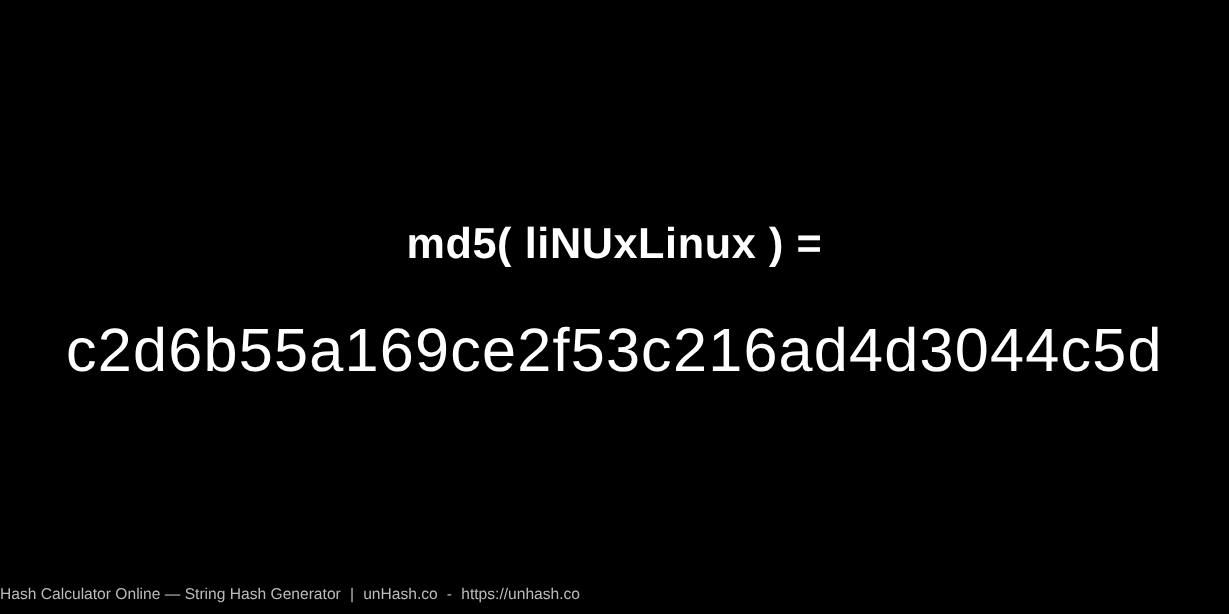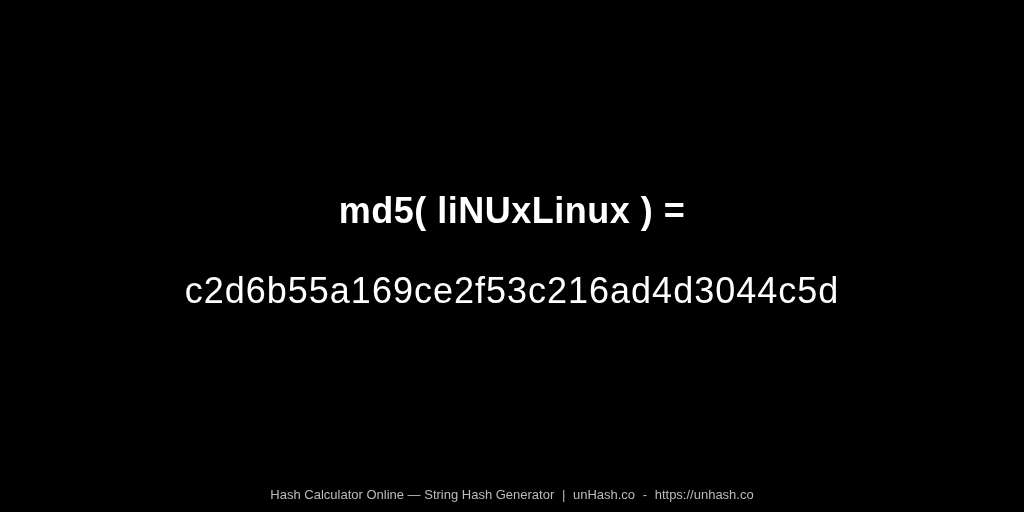--- a/index.html
+++ b/index.html
@@ -28,31 +28,30 @@
       margin-top: -10px;
     }
     .hash-expression {
       color: #ffffff;
       font-size: 36px;
       font-weight: bold;
       letter-spacing: 0.5px;
     }
     .hash-result {
       color: #ffffff;
-      font-size: 36px;
+      font-size: 51px;
       font-weight: normal;
       letter-spacing: 1px;
       font-family: Arial, Helvetica, sans-serif;
     }
     .footer {
       position: absolute;
       bottom: 10px;
       left: 0;
       right: 0;
-      text-align: center;
       color: #bbbbbb;
       font-size: 13px;
       font-family: Arial, Helvetica, sans-serif;
     }
     .footer-sep {
       margin: 0 4px;
     }
   </style>
 </head>
 <body>

